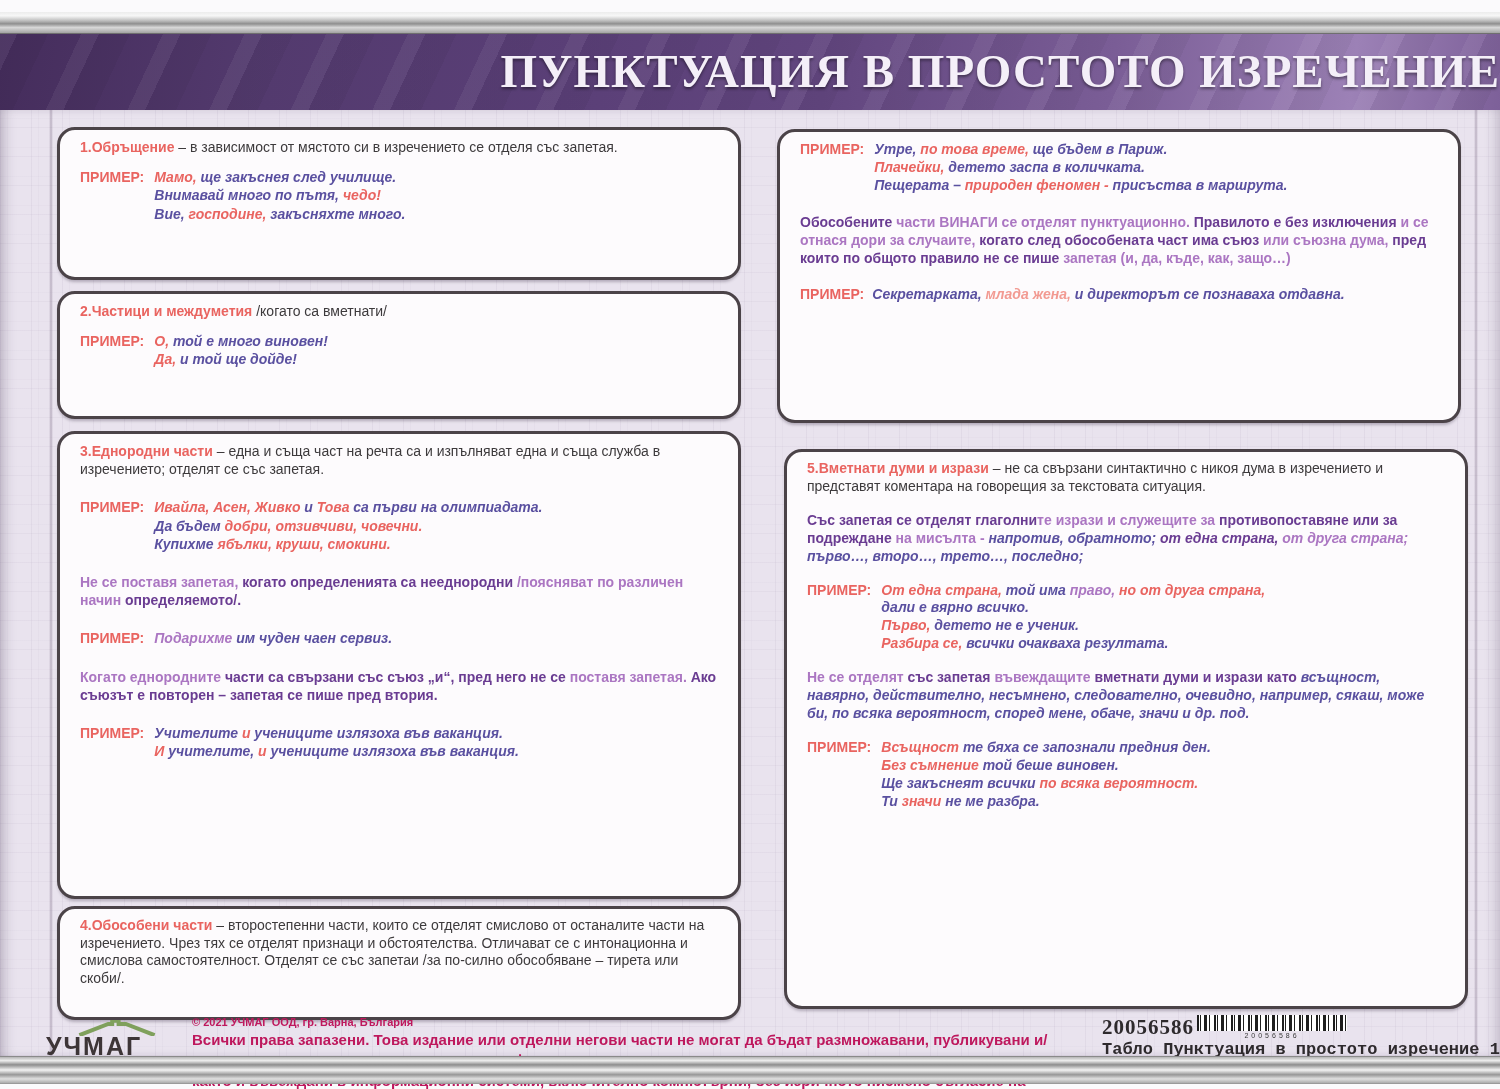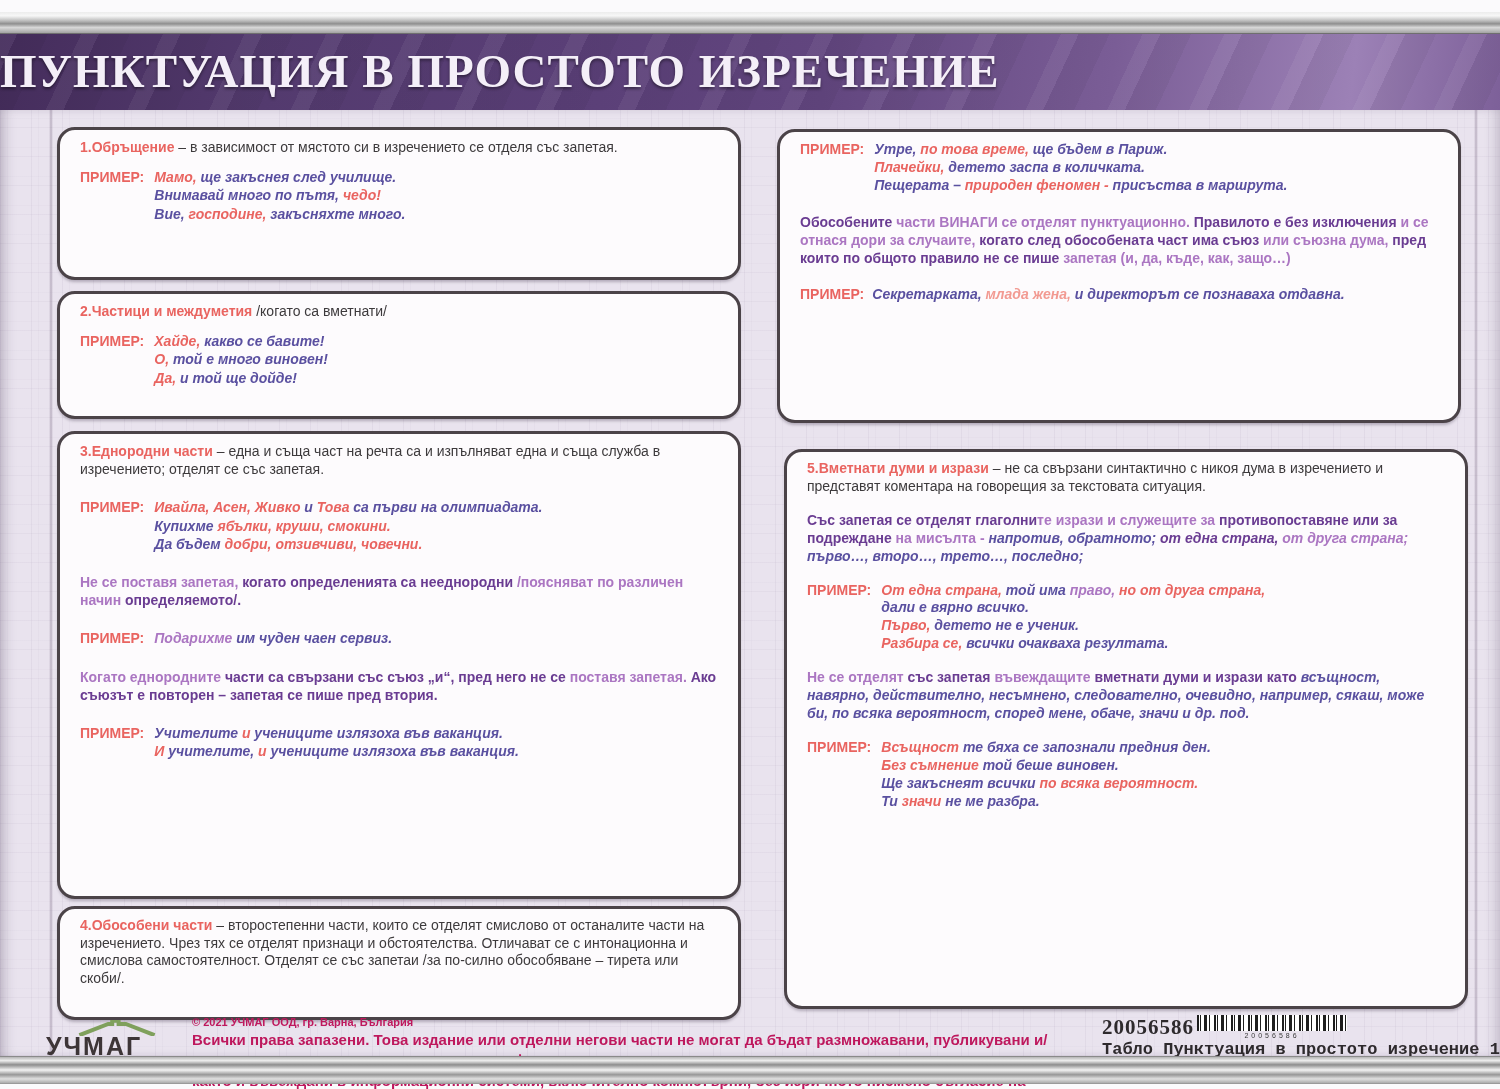--- a/index.html
+++ b/index.html
@@ -13,21 +13,21 @@
     border-bottom:1px solid #6f6f6f;}
   .rail-bottom{top:1056px;height:26px;
     background:linear-gradient(180deg,#b5b5b5 0%,#ededed 14%,#8d8d8d 30%,#f3f3f3 50%,#989898 68%,#e0e0e0 84%,#ababab 100%);
     border-top:1px solid #8a8a8a;border-bottom:1px solid #9a9a9a;}
 
   
   .title-band{position:absolute;left:0;top:33px;width:1500px;height:77px;z-index:2;
     background:linear-gradient(97deg,#452d5c 0%,#533a6e 18%,#5a3f77 38%,#62467f 55%,#7a5d96 74%,#9c81b6 90%,#7d6099 100%);}
   .title-band:after{content:"";position:absolute;inset:0;
     background:repeating-linear-gradient(115deg,rgba(255,255,255,.055) 0 16px,rgba(0,0,0,.045) 16px 44px,transparent 44px 74px);}
-  .title-band h1{position:relative;z-index:2;margin:0;height:77px;line-height:77px;text-align:left;
+  .title-band h1{position:relative;z-index:2;margin:0;height:77px;line-height:77px;text-align:right;
     font-family:"Liberation Serif",serif;font-weight:700;font-size:47px;letter-spacing:1px;
     color:#f4eff8;text-shadow:0 2px 3px rgba(0,0,0,.45);}
 
   
   .body-bg{position:absolute;left:0;top:110px;width:1500px;height:946px;z-index:1;
     background-color:#e9e3ee;
     background-image:
       repeating-linear-gradient(90deg,rgba(150,135,165,.10) 0 1px,transparent 1px 7px,rgba(150,135,165,.05) 7px 8px,transparent 8px 31px),
       repeating-linear-gradient(0deg,rgba(150,135,165,.08) 0 1px,transparent 1px 9px,rgba(150,135,165,.04) 9px 10px,transparent 10px 29px);
     box-shadow:inset 10px 0 14px -8px rgba(60,45,75,.35), inset -10px 0 14px -8px rgba(60,45,75,.28);}
@@ -103,34 +103,33 @@
           <div class="ex-line"><span class="c-blue">Внимавай много по пътя,</span><span class="c-red"> чедо!</span></div>
           <div class="ex-line"><span class="c-blue">Вие,</span><span class="c-red"> господине,</span><span class="c-blue"> закъсняхте много.</span></div>
         </div>
       </div>
     </section>
   <section class="box" id="box2">
       <p class="blk para"><span class="c-red bd">2.Частици и междуметия</span><span class="c-dark"> /когато са вметнати/</span></p>
       <div class="blk example">
         <span class="ex-label">ПРИМЕР:</span>
         <div class="ex-lines">
-          <div class="ex-line"><span class="c-red">Хайде,</span><span class="c-blue"> какво се бавите!</span></div>
           <div class="ex-line"><span class="c-red">О,</span><span class="c-blue"> той е много виновен!</span></div>
           <div class="ex-line"><span class="c-red">Да,</span><span class="c-blue"> и той ще дойде!</span></div>
         </div>
       </div>
     </section>
   <section class="box" id="box3">
       <p class="blk para"><span class="c-red bd">3.Еднородни части</span><span class="c-dark"> – една и съща част на речта са и изпълняват една и съща служба в изречението; отделят се със запетая.</span></p>
       <div class="blk example">
         <span class="ex-label">ПРИМЕР:</span>
         <div class="ex-lines">
           <div class="ex-line"><span class="c-red">Ивайла, Асен, Живко</span><span class="c-blue"> и </span><span class="c-red">Това</span><span class="c-blue"> са първи на олимпиадата.</span></div>
+          <div class="ex-line"><span class="c-blue">Да бъдем</span><span class="c-red"> добри, отзивчиви, човечни.</span></div>
           <div class="ex-line"><span class="c-blue">Купихме</span><span class="c-red"> ябълки, круши, смокини.</span></div>
-          <div class="ex-line"><span class="c-blue">Да бъдем</span><span class="c-red"> добри, отзивчиви, човечни.</span></div>
         </div>
       </div>
       <p class="blk para bd-blk"><span class="c-orchid">Не се поставя запетая,</span><span class="c-purple"> когато определенията са нееднородни</span><span class="c-orchid"> /поясняват по различен начин</span><span class="c-purple"> определяемото/.</span></p>
       <div class="blk example">
         <span class="ex-label">ПРИМЕР:</span>
         <div class="ex-lines">
           <div class="ex-line"><span class="c-orchid">Подарихме</span><span class="c-blue"> им чуден чаен сервиз.</span></div>
         </div>
       </div>
       <p class="blk para bd-blk"><span class="c-orchid">Когато еднородните </span><span class="c-purple">части са свързани със съюз „и“, пред него не се </span><span class="c-orchid">поставя запетая. </span><span class="c-purple">Ако съюзът е повторен – запетая се пише пред втория.</span></p>

